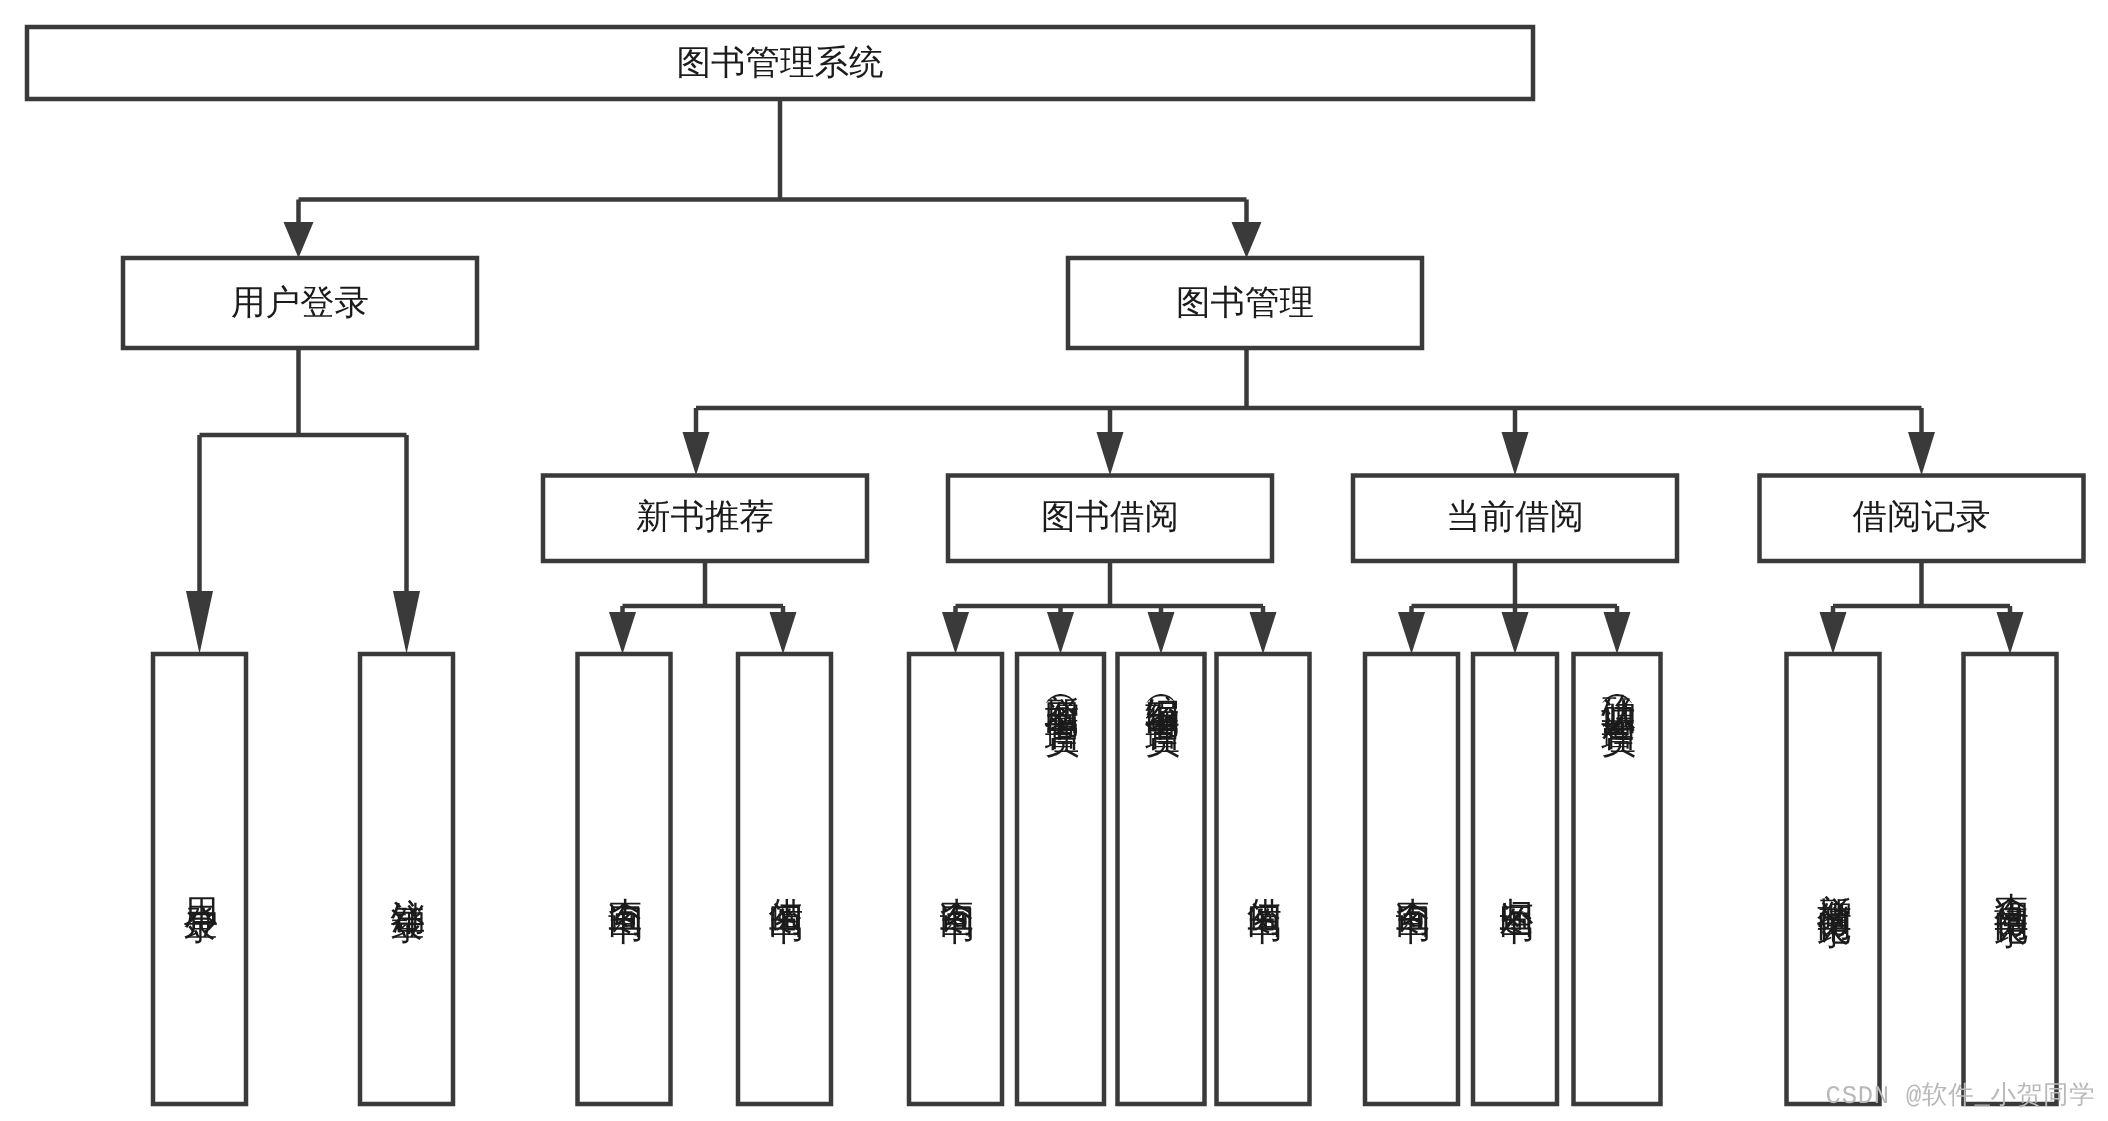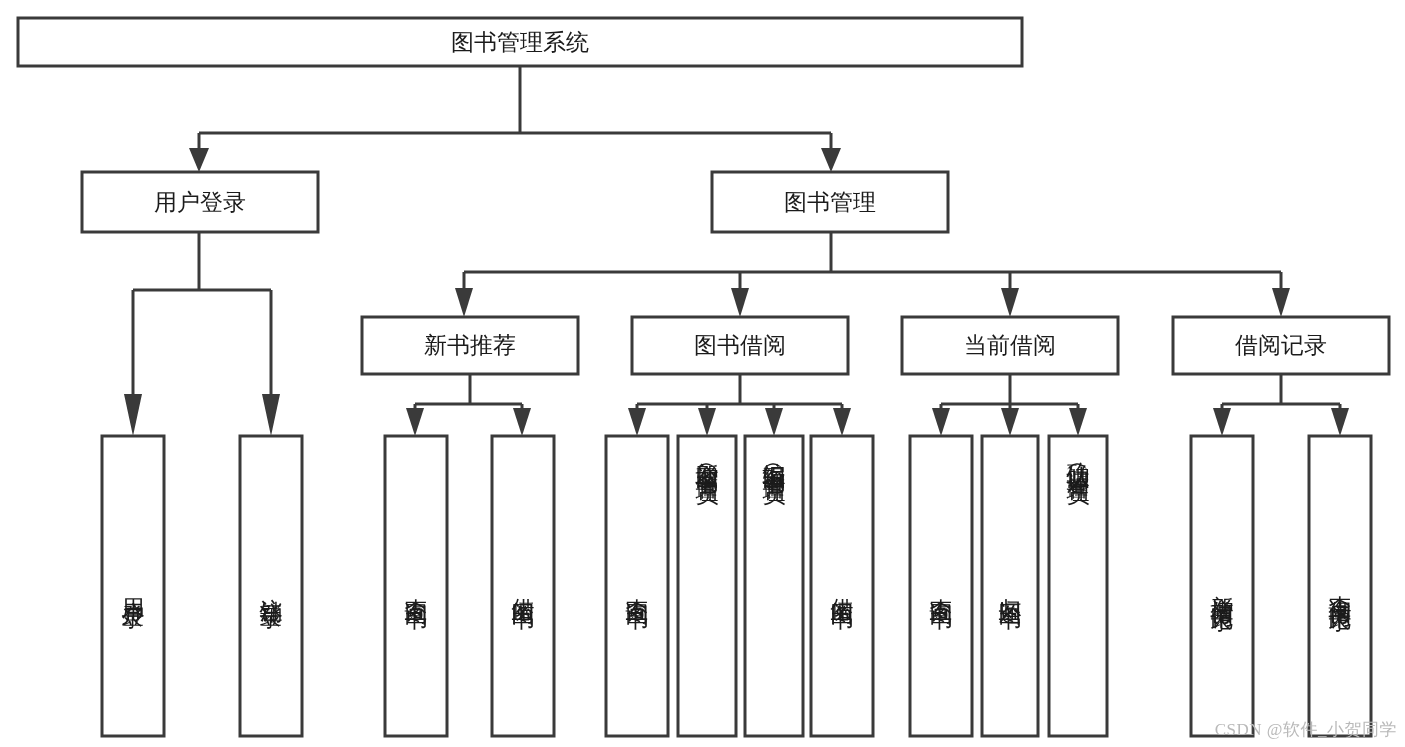--- a/index.html
+++ b/index.html
@@ -66,21 +66,21 @@
     display: flex;
     align-items: center;
     justify-content: center;
     white-space: nowrap;
     pointer-events: none;
   }
   .watermark {
     position: absolute;
     right: 8px;
     bottom: 6px;
-    font-family: Liberation Serif, serif;
+    font-family: Liberation Mono, monospace;
     font-size: 17px;
     color: #b9b9b9;
     letter-spacing: 0.5px;
     white-space: nowrap;
   }
 </style>
 </head>
 <body>
 
 <div id="diagram-root">

